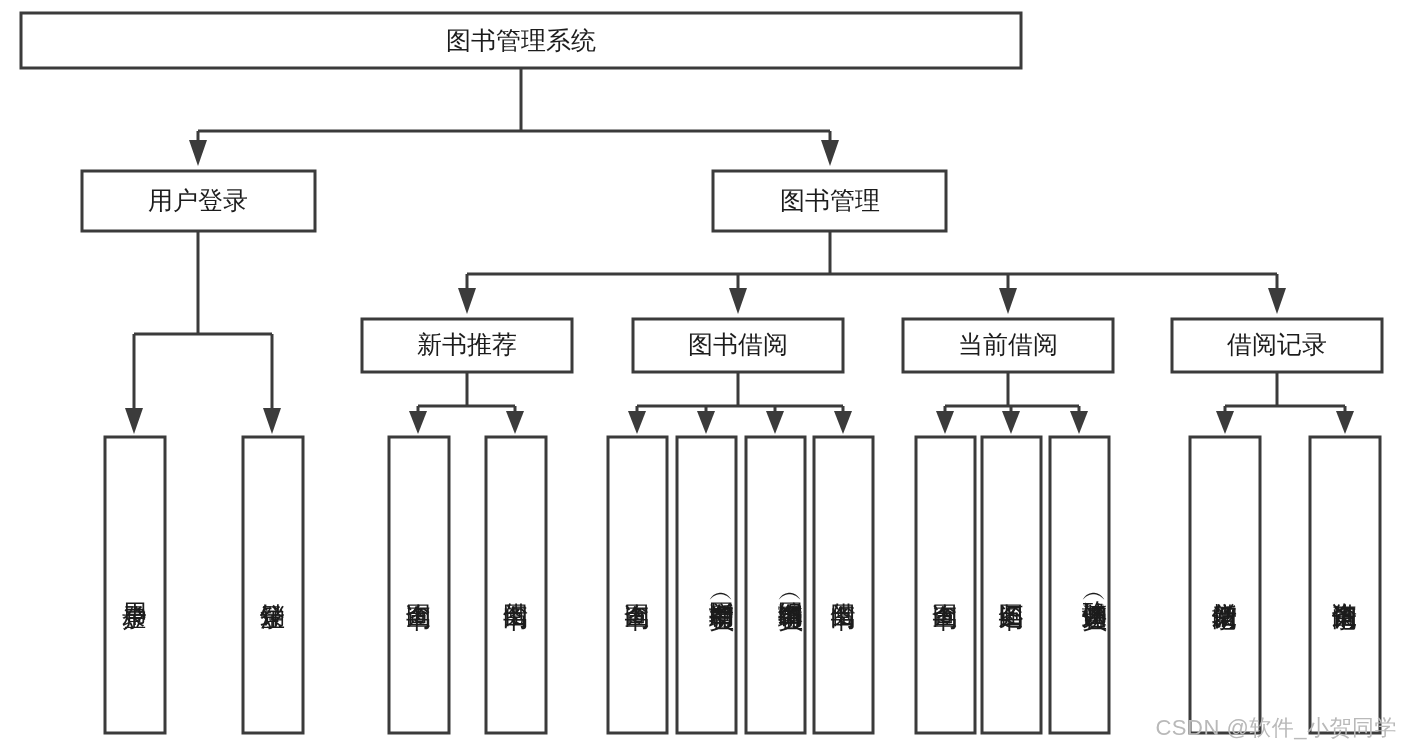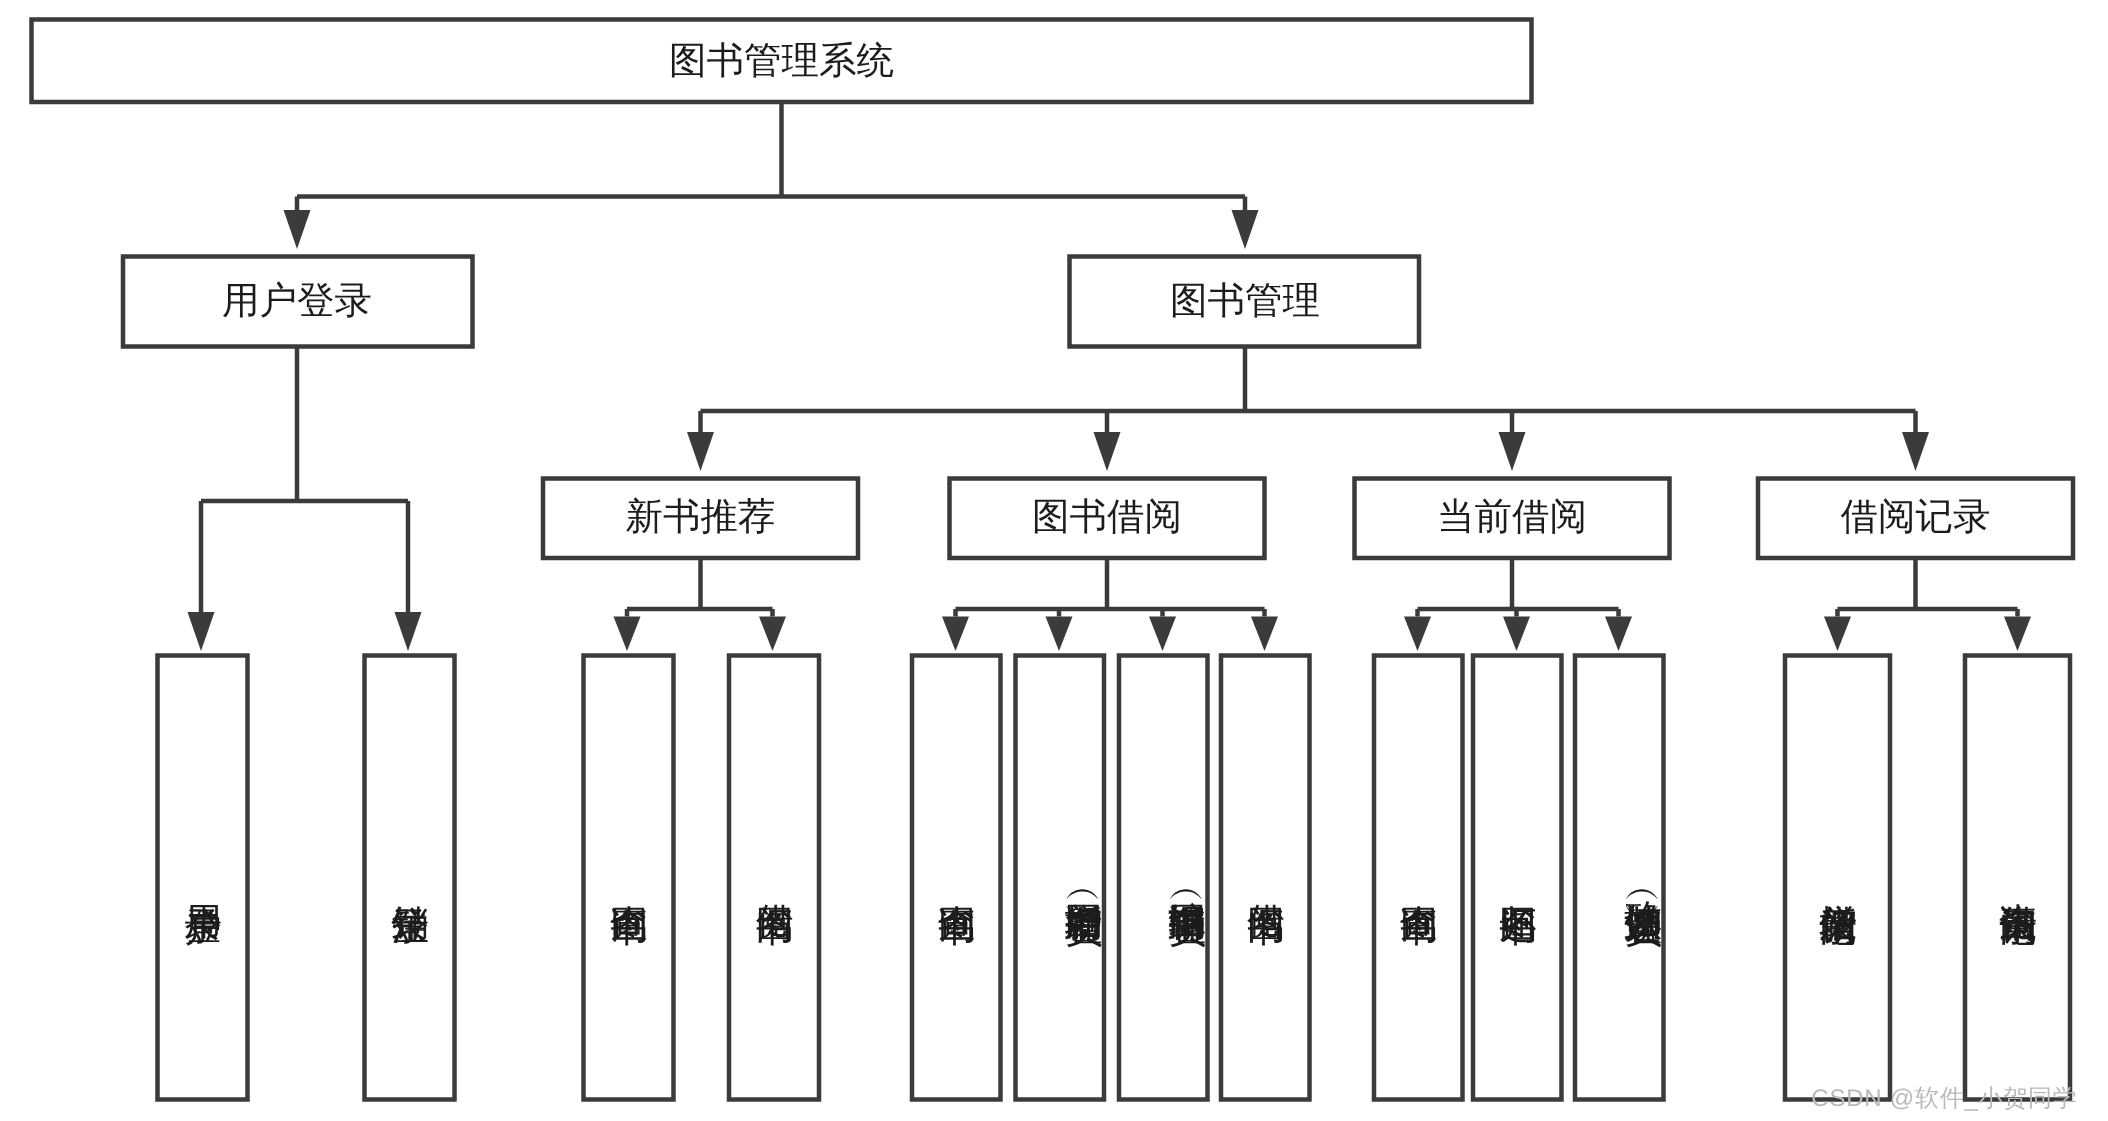--- a/index.html
+++ b/index.html
@@ -60,24 +60,24 @@
     font-size: 25px;
     line-height: 1.12;
     color: #1c1c1c;
     letter-spacing: 1px;
     text-align: center;
     white-space: nowrap;
     pointer-events: none;
   }
   .watermark {
     position: absolute;
-    right: 20px;
+    right: 8px;
     bottom: 4px;
     font-family: "Liberation Sans", "DejaVu Sans", sans-serif;
-    font-size: 16px;
+    font-size: 22px;
     color: #b9b9b9;
     letter-spacing: 0.5px;
     white-space: nowrap;
   }
 </style>
 </head>
 <body>
 
 <div id="diagram-root">
 

